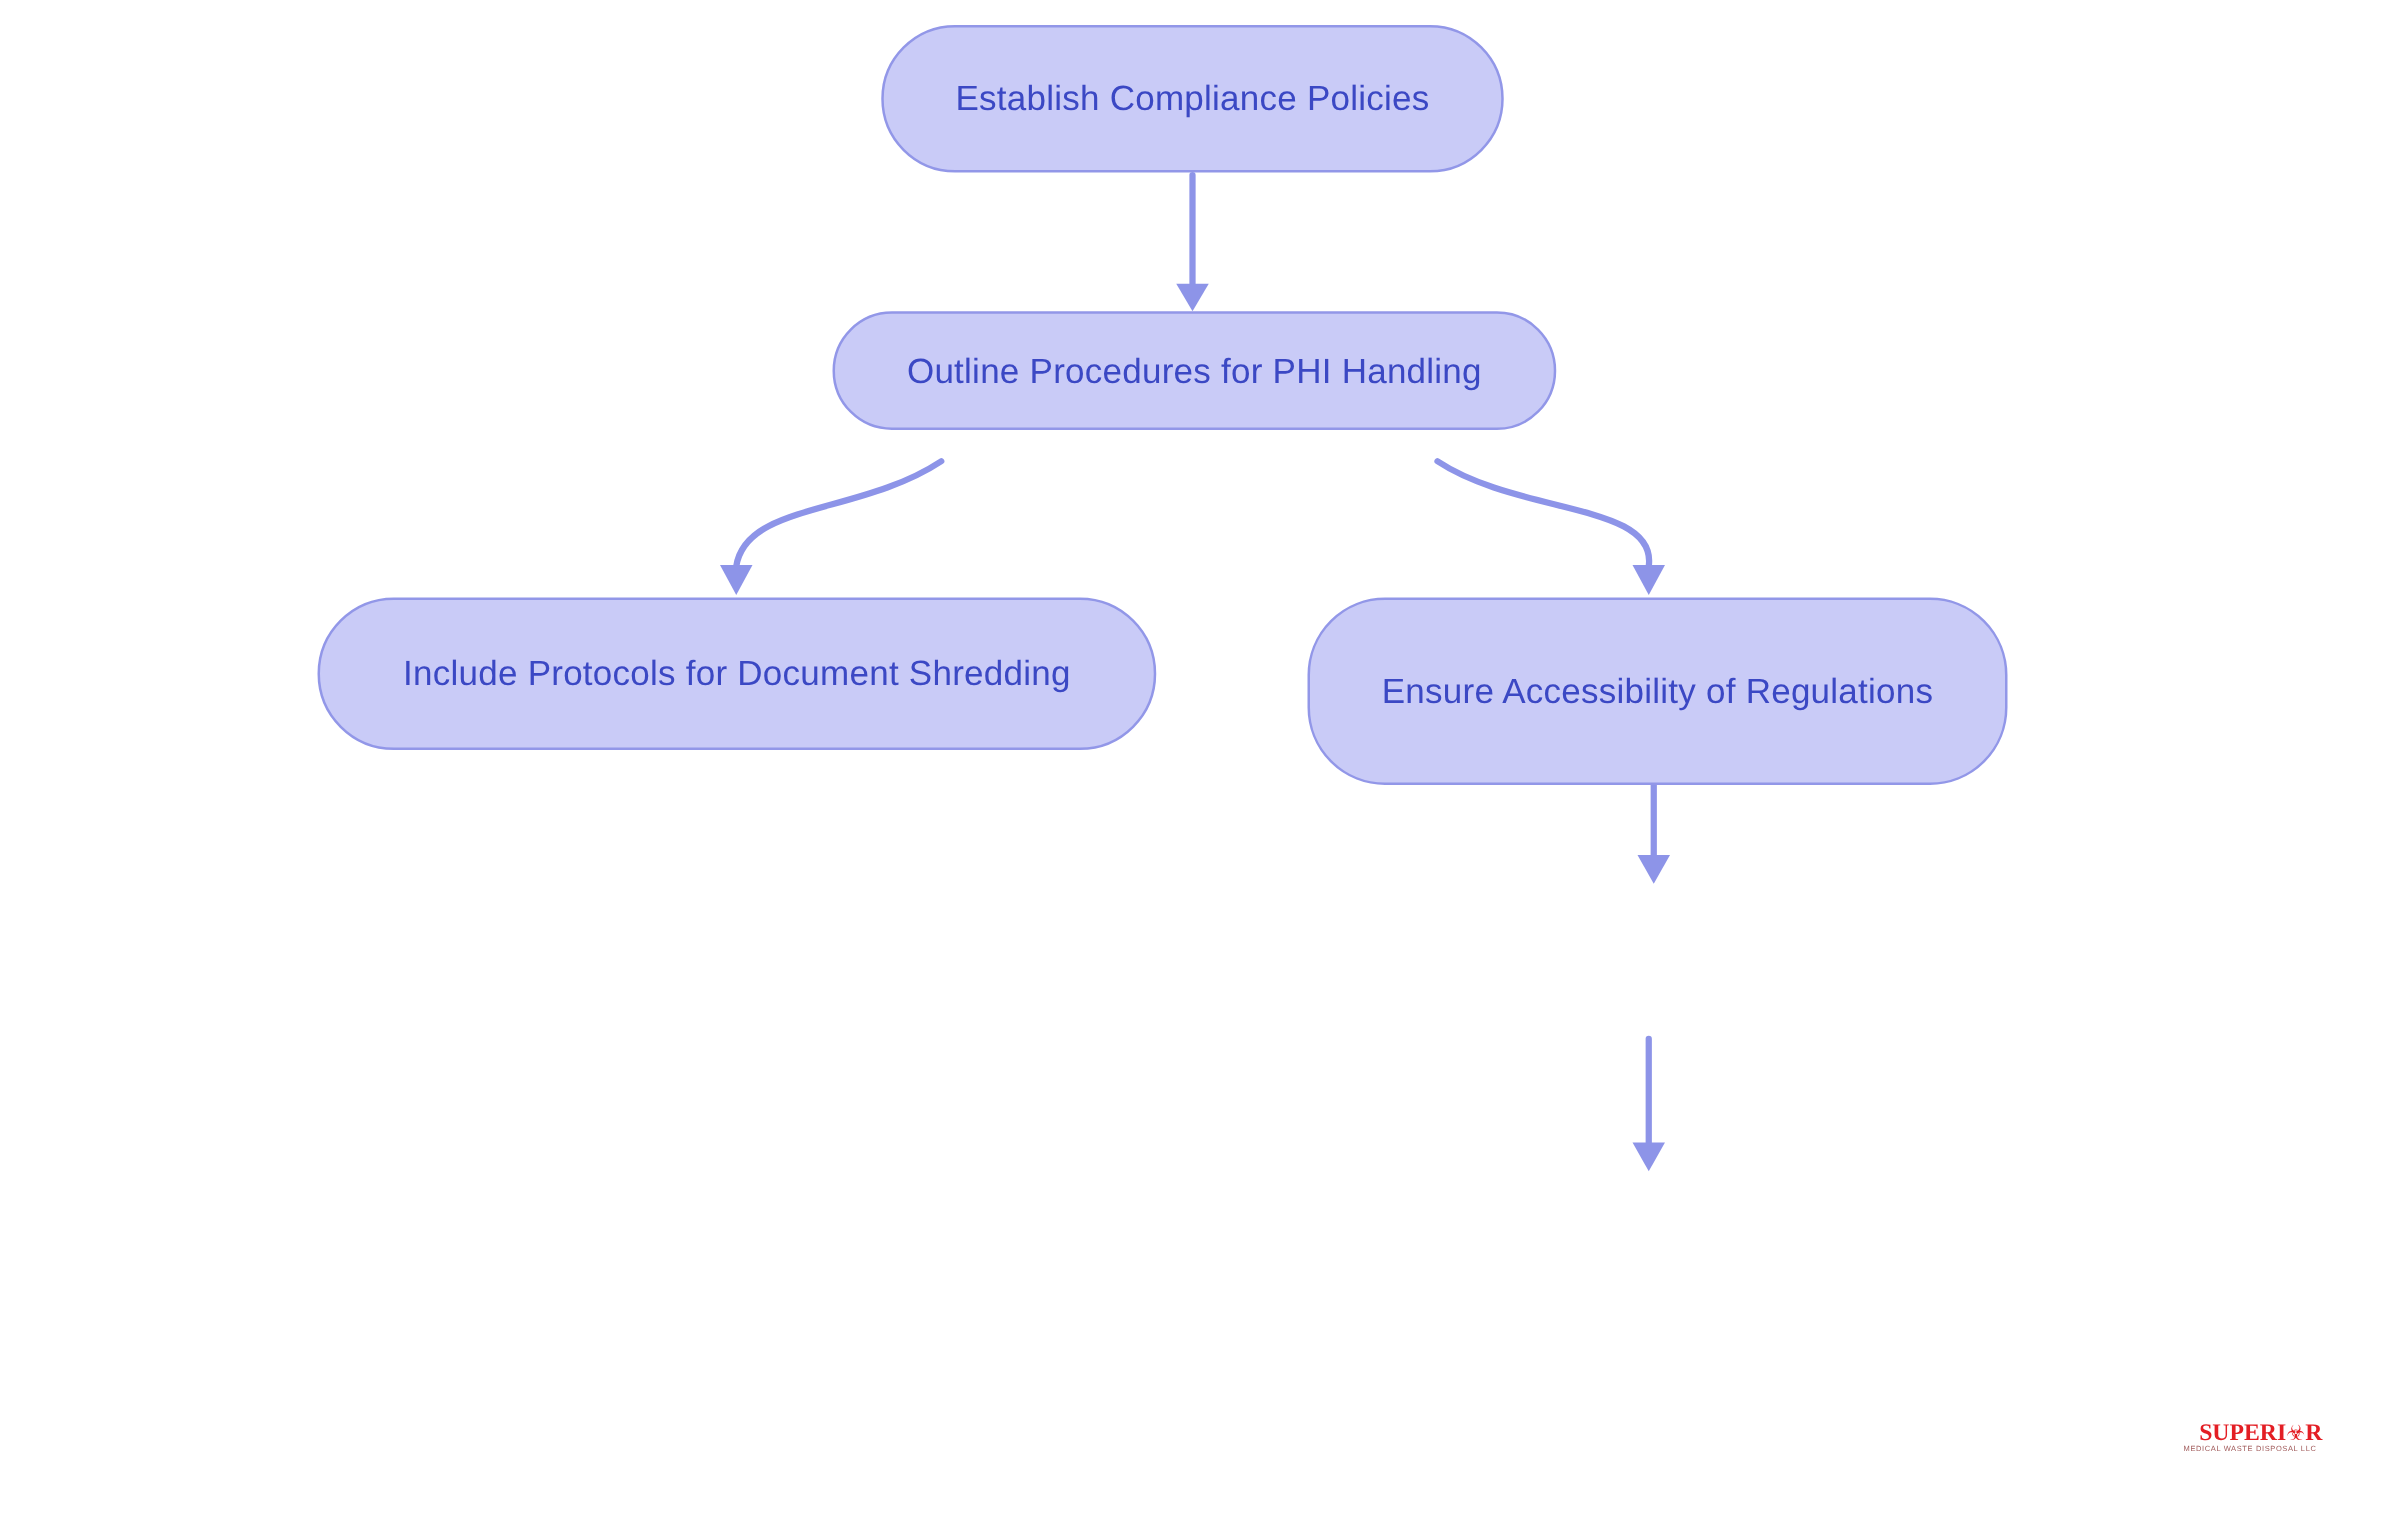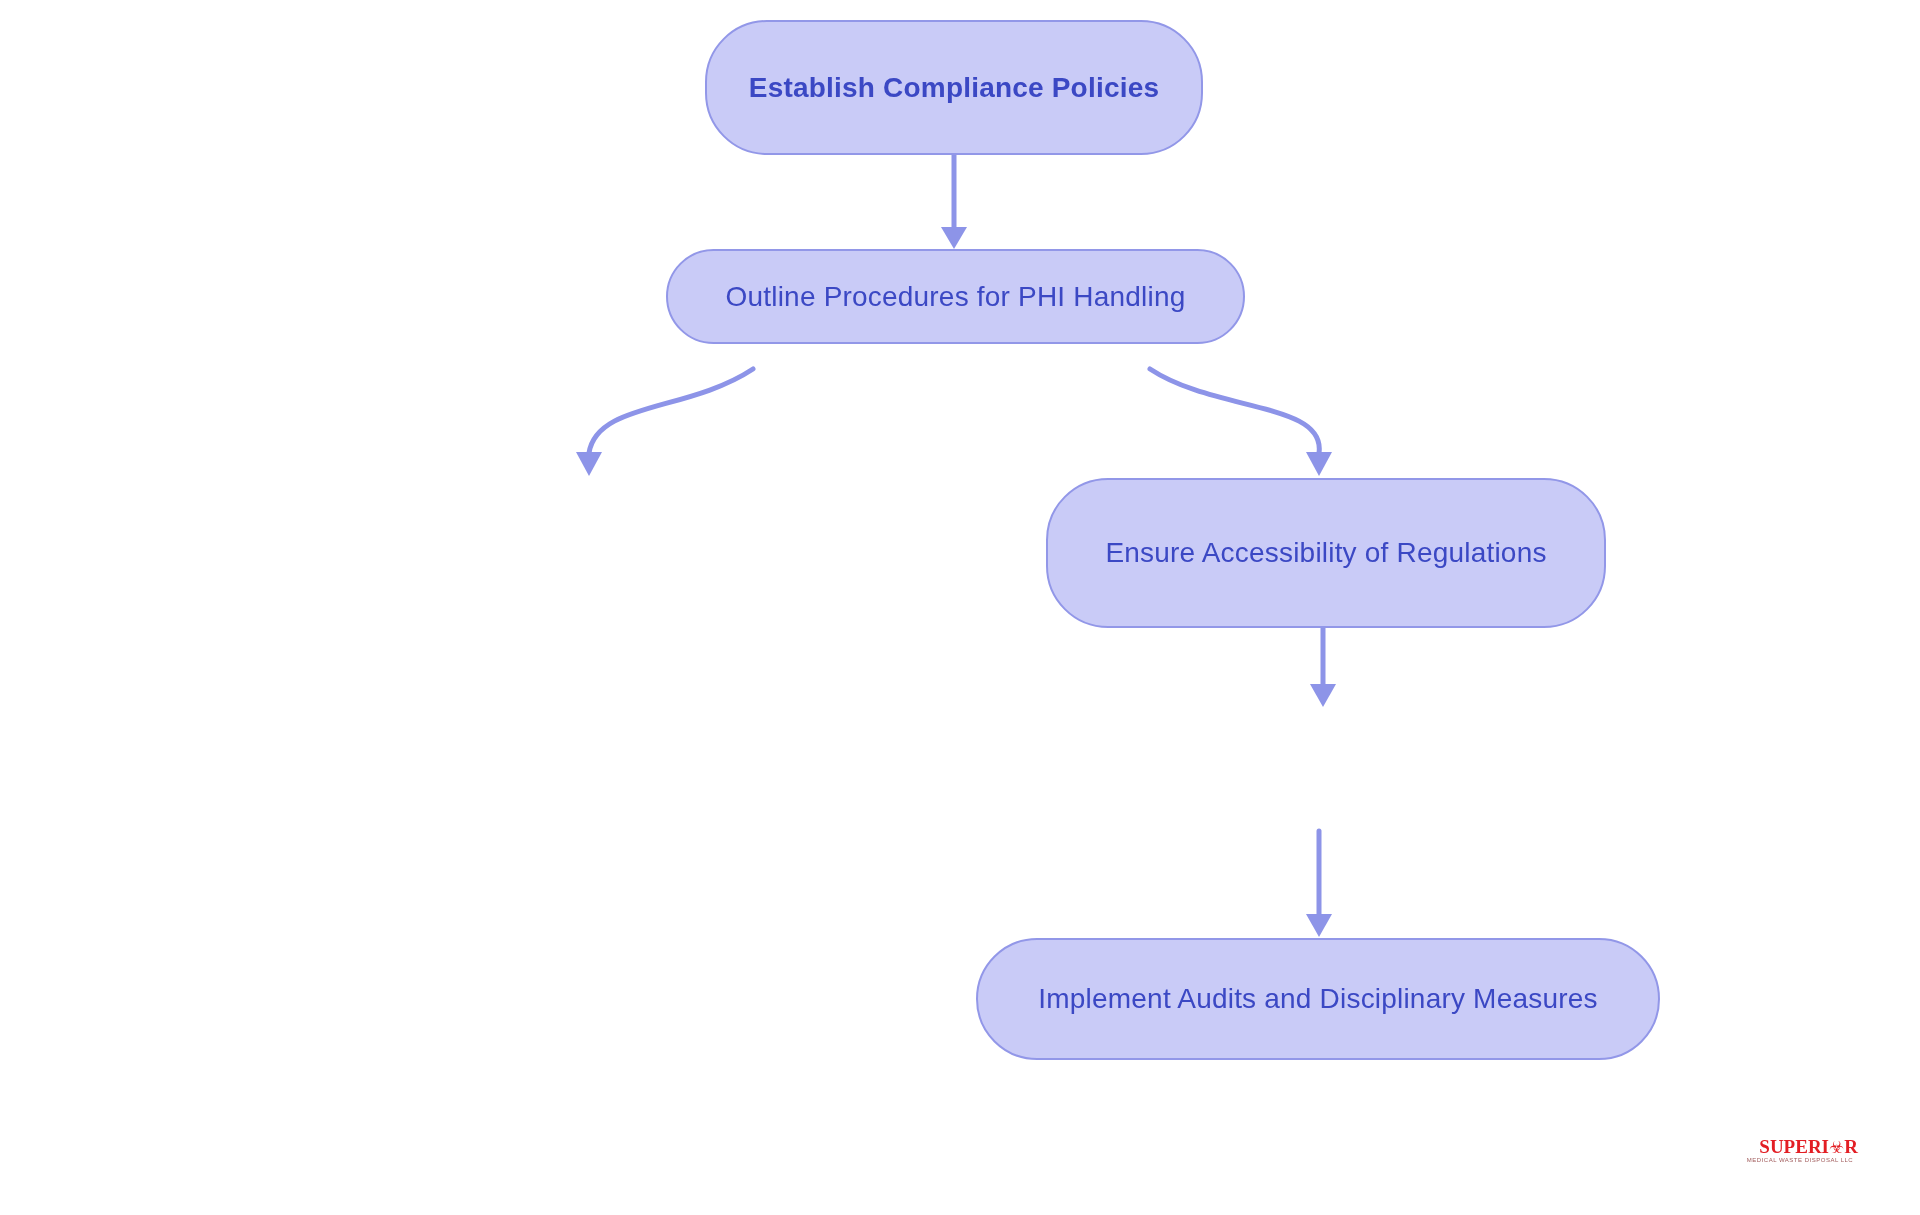--- a/index.html
+++ b/index.html
@@ -97,36 +97,36 @@
     <g>
       <path d="M1323 601 L1323 685"></path>
       <polygon points="1310,684 1336,684 1323,707"></polygon>
     </g>
     <g>
       <path d="M1319 831 L1319 915"></path>
       <polygon points="1306,914 1332,914 1319,937"></polygon>
     </g>
   </svg>
 
-  <div class="node" style="left:705px; top:20px; width:498px; height:135px;font-weight:bold;">
+  <div class="node" style="left:705px; top:20px; width:498px; height:118px;">
     <span>Establish Compliance Policies</span>
   </div>
 
   <div class="node" style="left:666px; top:249px; width:579px; height:95px;">
     <span>Outline Procedures for PHI Handling</span>
   </div>
 
+  <div class="node" style="left:254px; top:478px; width:671px; height:122px;">
+    <span>Include Protocols for Document Shredding</span>
+  </div>
 
   <div class="node" style="left:1046px; top:478px; width:560px; height:150px;">
     <span>Ensure Accessibility of Regulations</span>
   </div>
 
 
-  <div class="node" style="left:976px; top:938px; width:684px; height:122px;">
-    <span>Implement Audits and Disciplinary Measures</span>
-  </div>
 
   <div class="watermark">
     <div class="brand"><span>SUPERI</span><span class="bio">☣</span><span>R</span></div>
     <div class="tagline">MEDICAL WASTE DISPOSAL LLC</div>
   </div>
 
 </div>
 
 </body></html>

